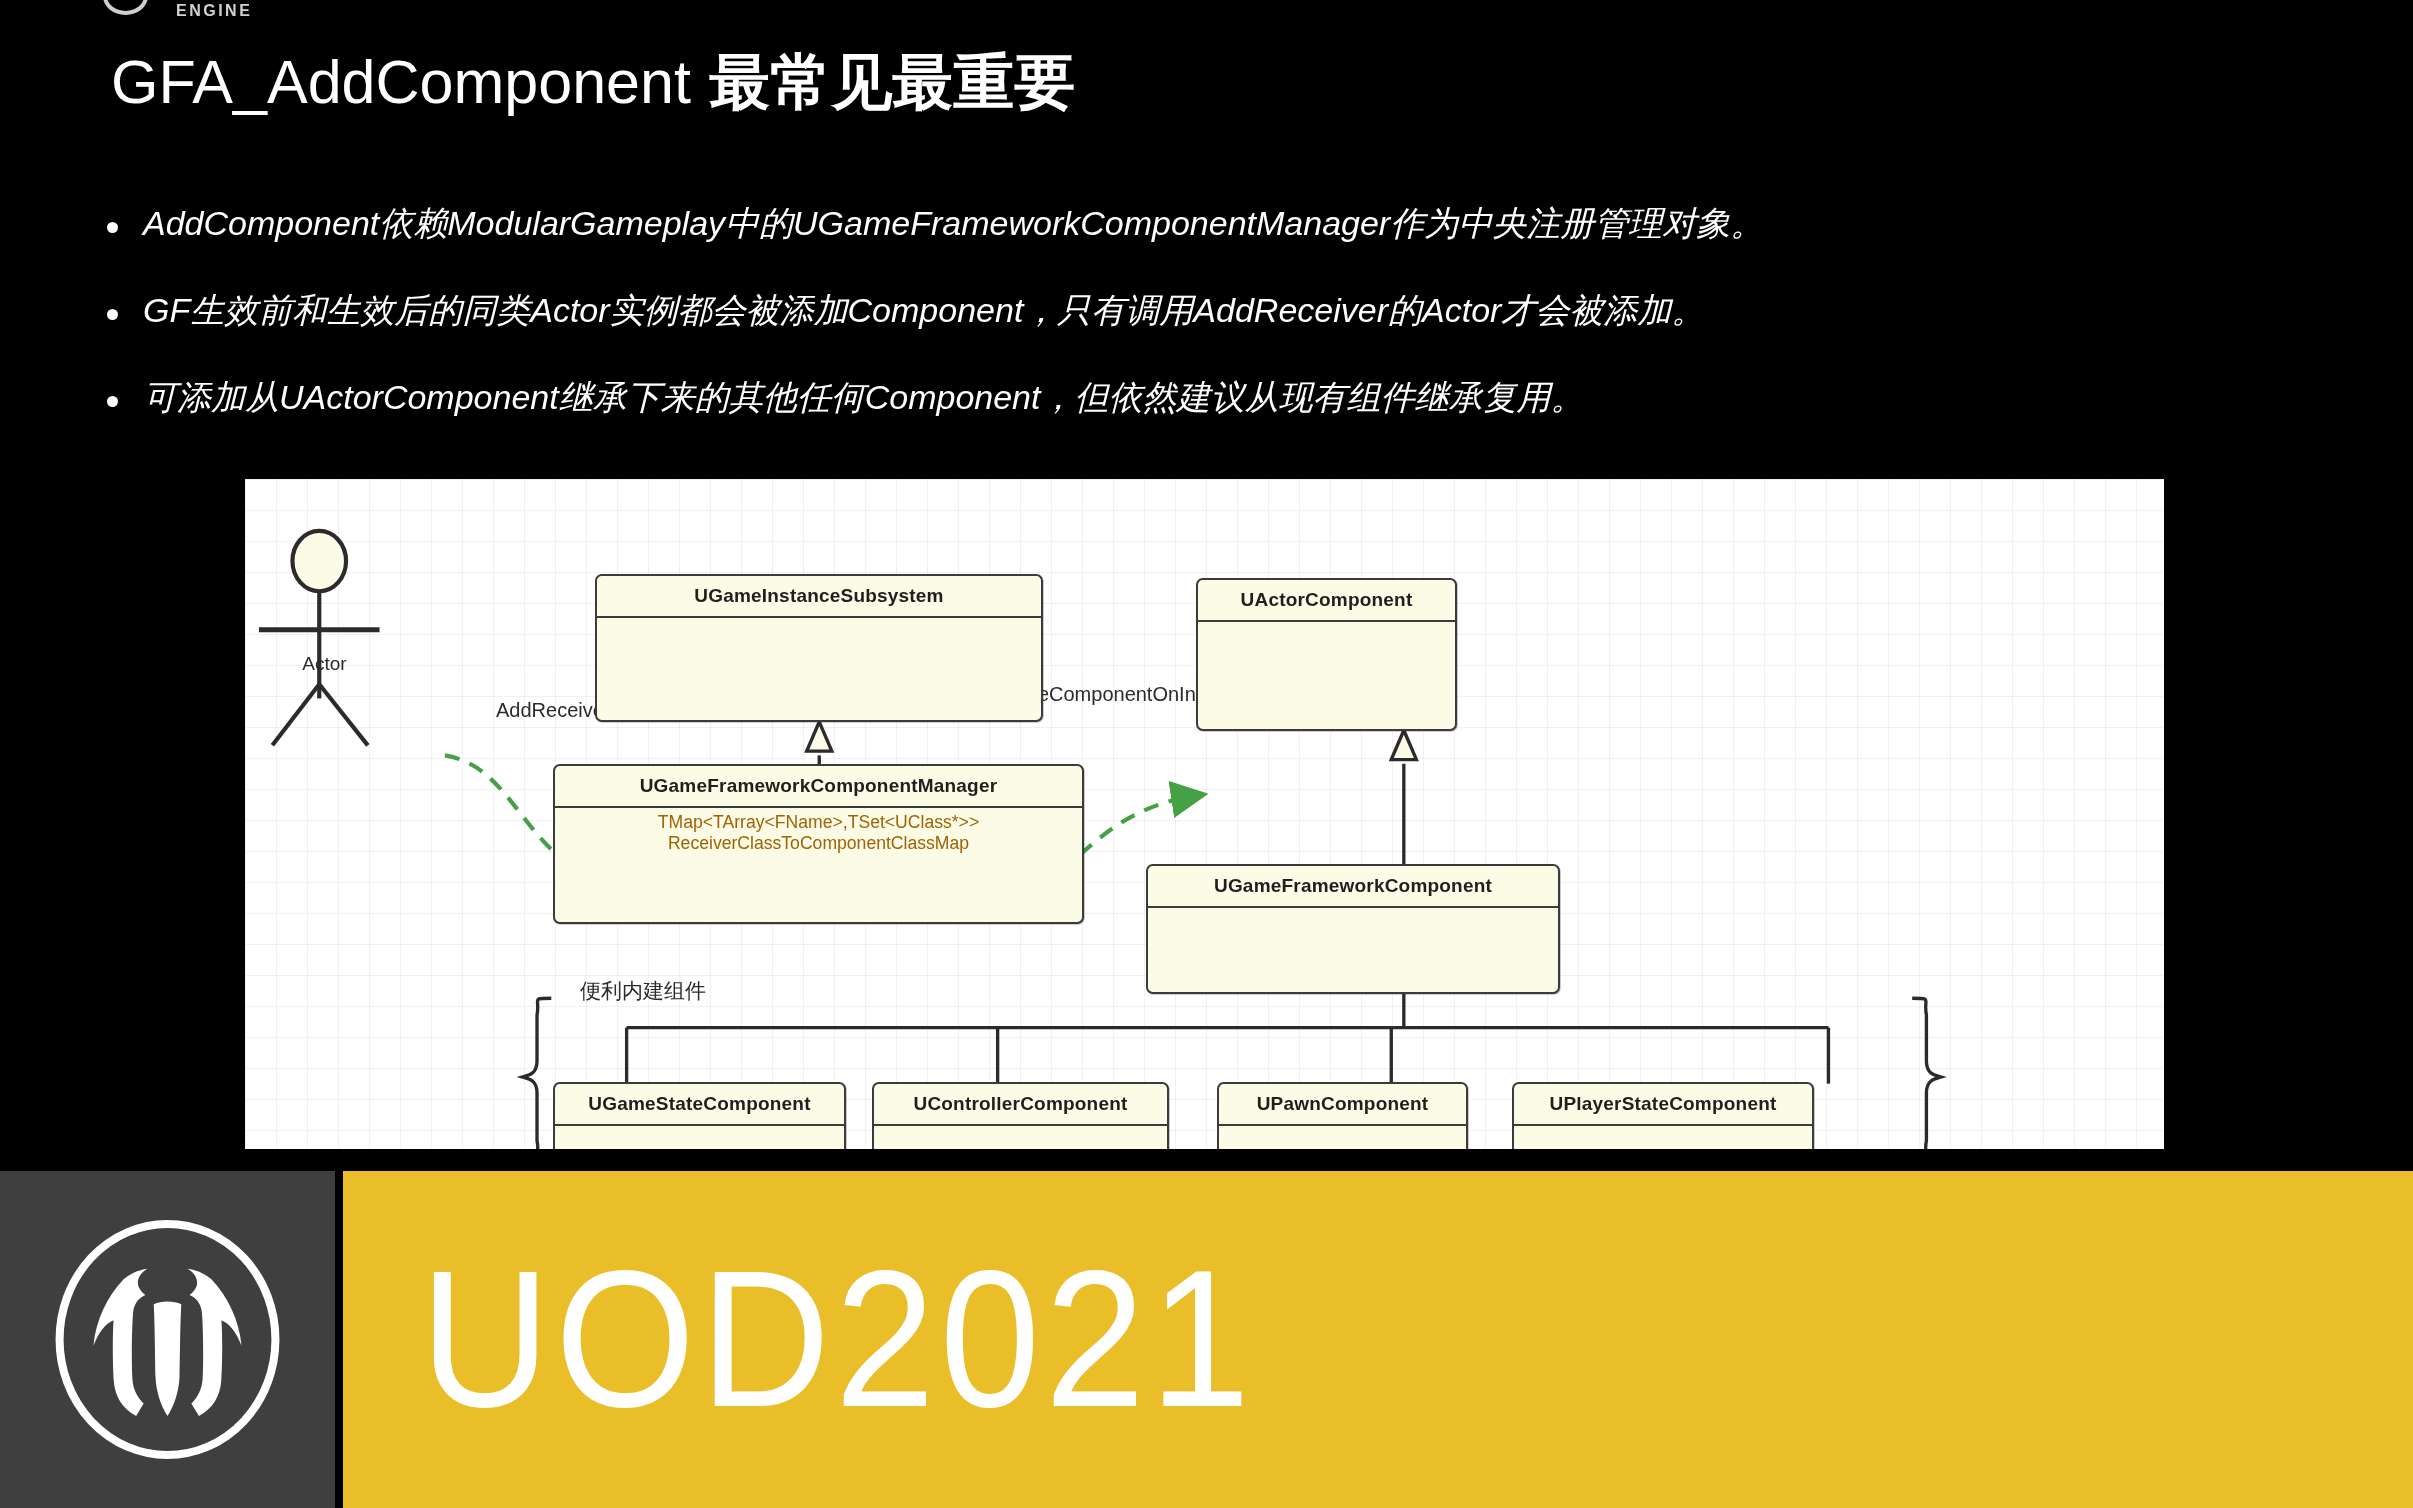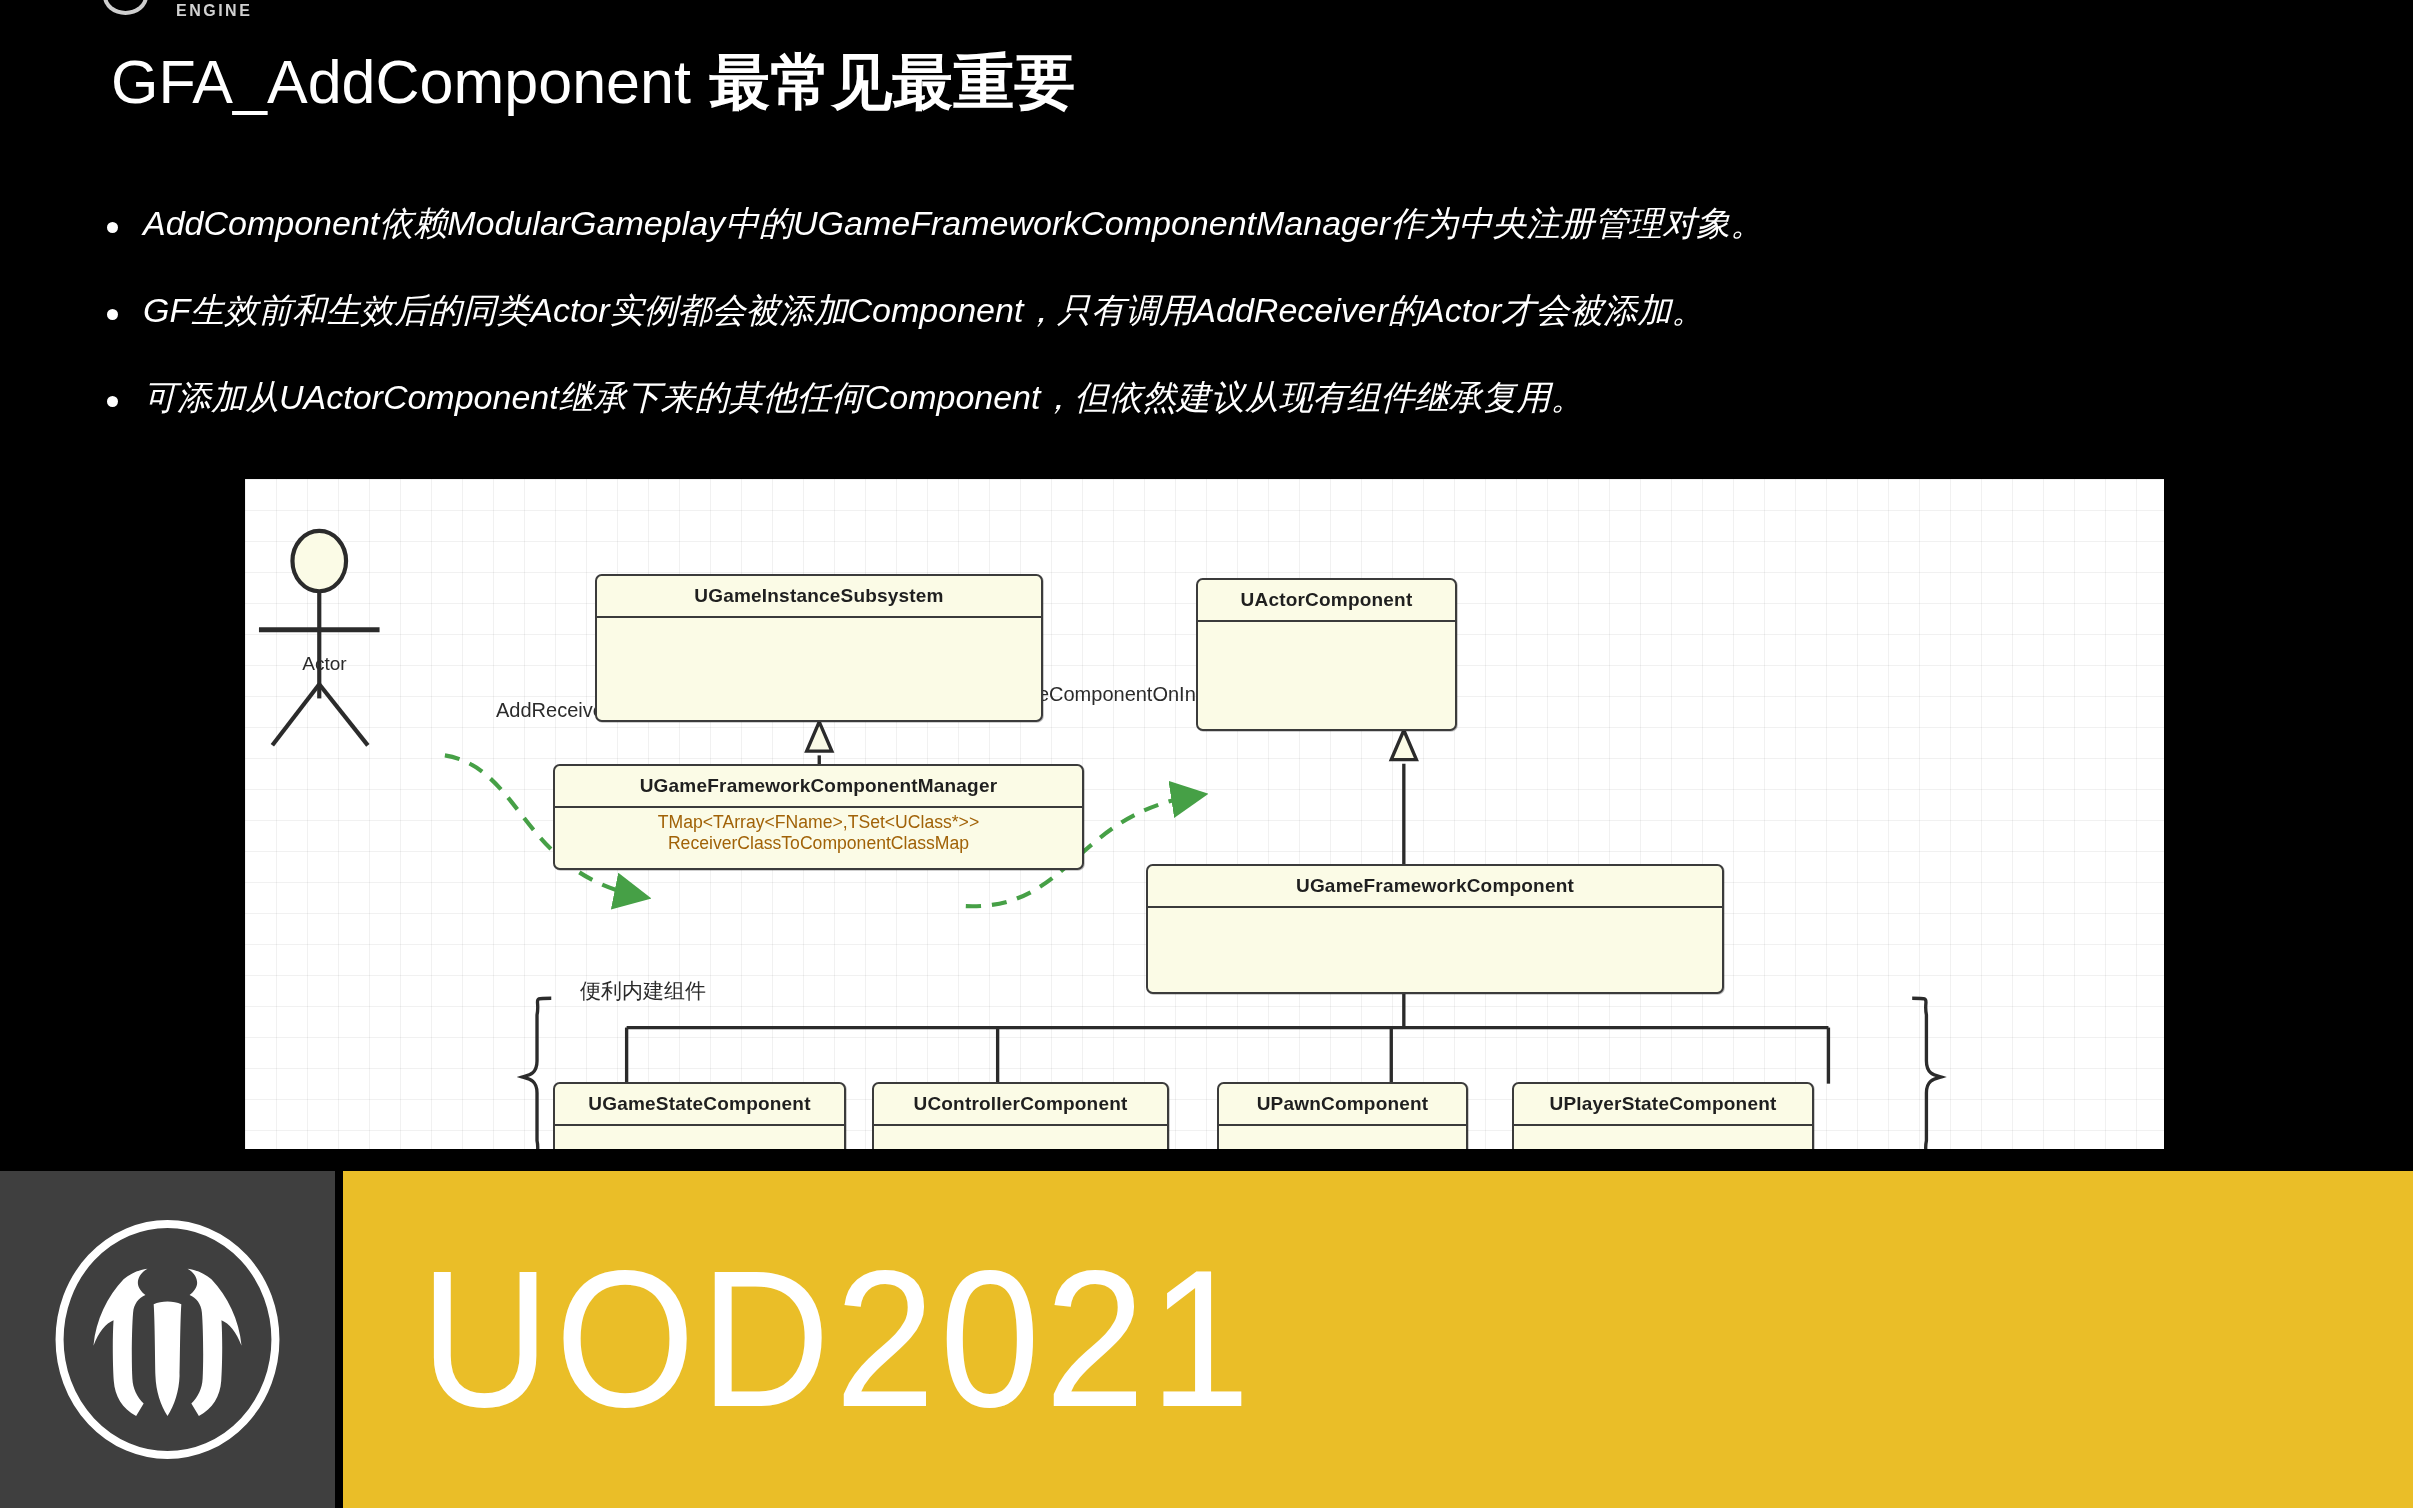--- a/index.html
+++ b/index.html
@@ -288,34 +288,34 @@
     <div class="edge-label" style="left:251px; top:220px;">AddReceiver</div>
     <div class="edge-label" style="left:744px; top:204px;">CreateComponentOnInstance</div>
 
     <div class="brace-label" style="left:335px; top:498px;">便利内建组件</div>
 
     <div class="uml" style="left:350px; top:95px; width:448px; height:148px;">
       <div class="uml-title">UGameInstanceSubsystem</div>
       <div class="uml-body"></div>
     </div>
 
-    <div class="uml" style="left:308px; top:285px; width:531px; height:106px;">
+    <div class="uml" style="left:308px; top:285px; width:531px; height:160px;">
       <div class="uml-title">UGameFrameworkComponentManager</div>
       <div class="uml-body">
         <div>TMap&lt;TArray&lt;FName&gt;,TSet&lt;UClass*&gt;&gt;</div>
         <div>ReceiverClassToComponentClassMap</div>
       </div>
     </div>
 
     <div class="uml" style="left:951px; top:99px; width:261px; height:153px;">
       <div class="uml-title">UActorComponent</div>
       <div class="uml-body"></div>
     </div>
 
-    <div class="uml" style="left:901px; top:385px; width:578px; height:130px;">
+    <div class="uml" style="left:901px; top:385px; width:414px; height:130px;">
       <div class="uml-title">UGameFrameworkComponent</div>
       <div class="uml-body"></div>
     </div>
 
     <div class="uml" style="left:308px; top:603px; width:293px; height:117px;">
       <div class="uml-title">UGameStateComponent</div>
       <div class="uml-body"></div>
     </div>
 
     <div class="uml" style="left:627px; top:603px; width:297px; height:117px;">

